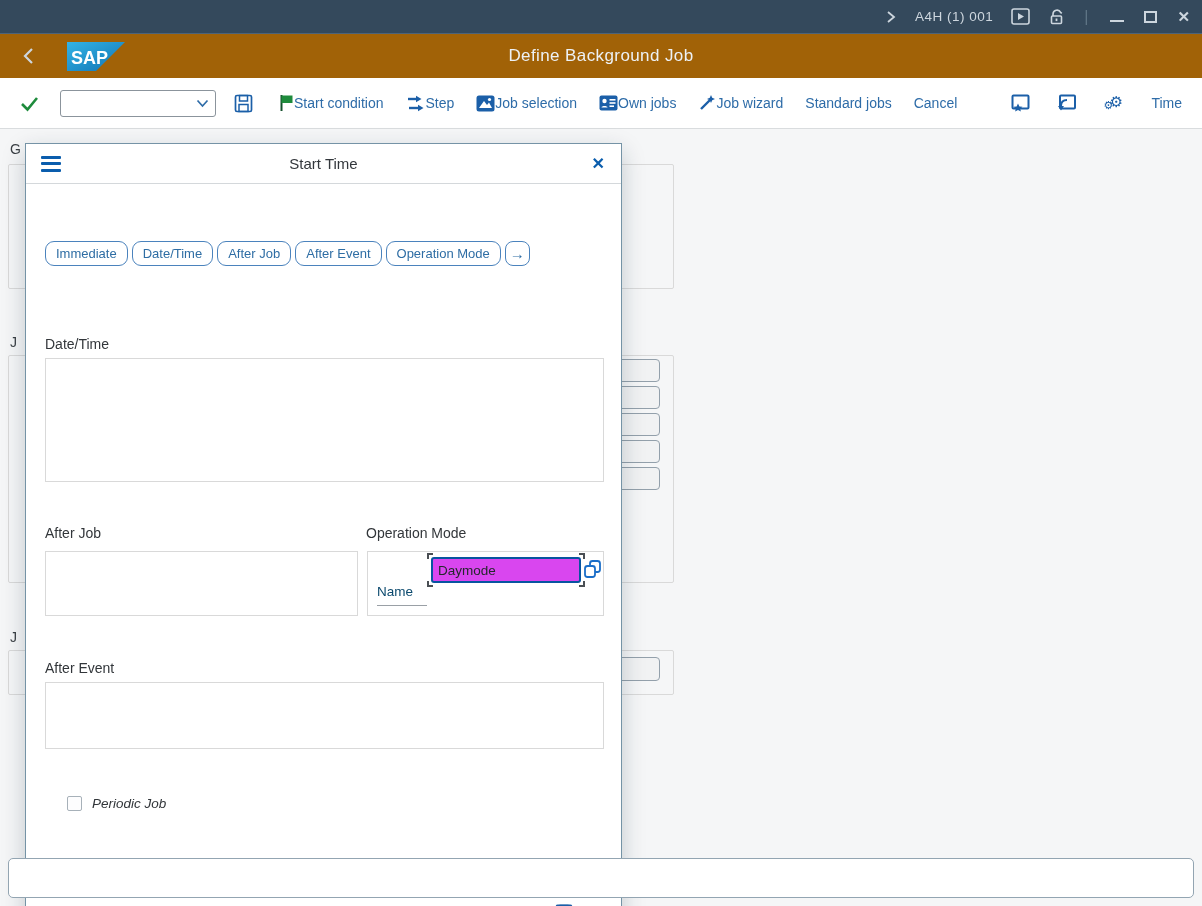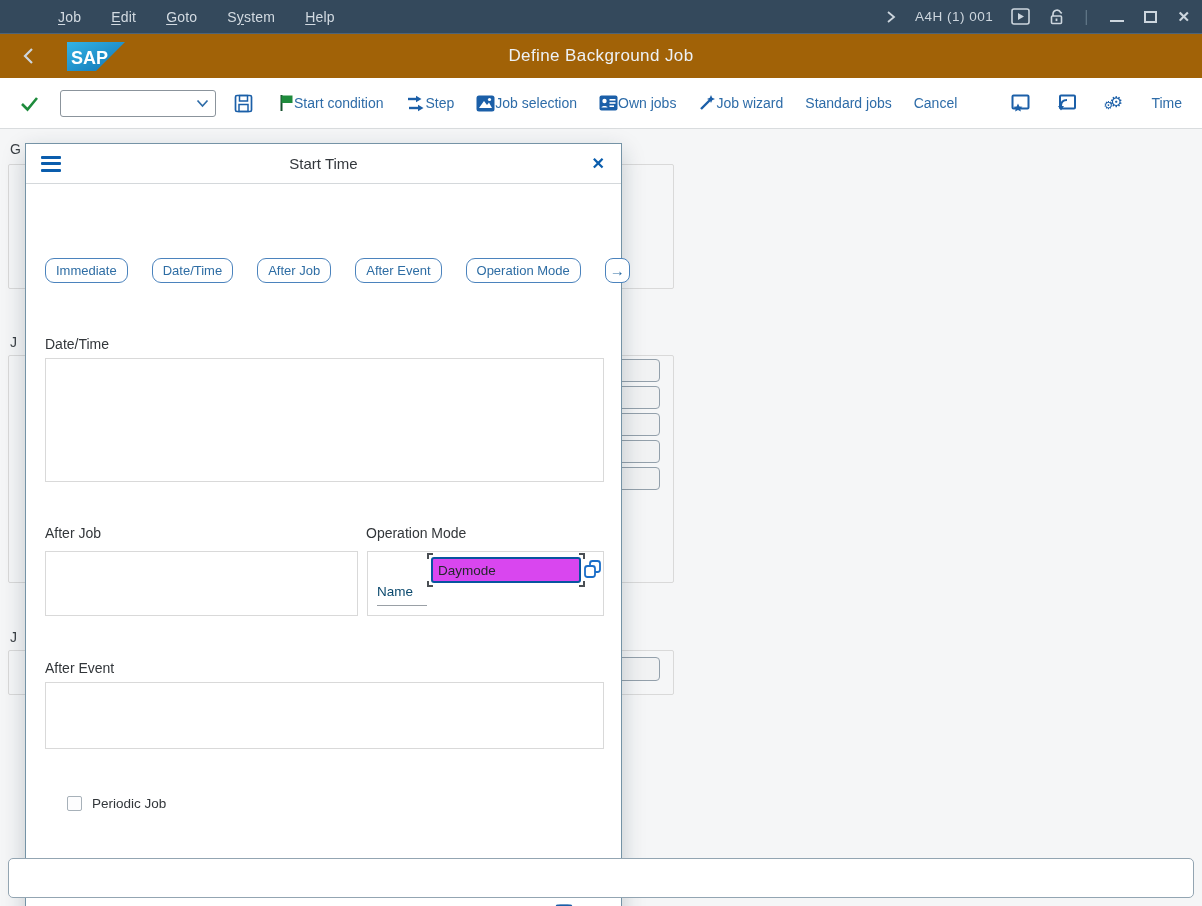--- a/index.html
+++ b/index.html
@@ -53,39 +53,39 @@
   
   .dialog { position:absolute; left:25px; top:143px; width:597px; height:788px; background:#fff;
             border:1px solid #7593a6; box-shadow:0 8px 22px rgba(20,40,60,.22); }
   .dlg-header { position:absolute; top:0; left:0; right:0; height:40px; border-bottom:1px solid #d4d8db;
                 display:flex; align-items:center; }
   .dlg-burger { width:20px; display:flex; flex-direction:column; gap:3.5px; margin-left:15px; cursor:pointer; }
   .dlg-burger i { display:block; height:3px; background:#0a5dad; border-radius:1px; }
   .dlg-title { position:absolute; left:0; right:0; text-align:center; font-size:15px; color:#33373c; pointer-events:none; }
   .dlg-close { margin-left:auto; margin-right:16px; color:#0a5dad; font-size:16px; font-weight:bold; cursor:pointer; }
   .dlg-body { position:absolute; top:40px; left:0; right:0; bottom:35px; }
-  .tab-row { position:absolute; left:19px; top:74px; display:flex; align-items:center; gap:24px; }
+  .tab-row { position:absolute; left:19px; top:57px; display:flex; align-items:center; gap:4px; }
   .tab-btn { height:25px; padding:0 10px; border:1px solid #4b83bd; border-radius:9px; background:#fff;
              color:#2e6da4; font-size:13px; display:flex; align-items:center; cursor:pointer; white-space:nowrap; }
   .tab-arrow { width:25px; height:25px; padding:0; justify-content:center; font-size:15px; border-radius:8px; }
   .sec-label { position:absolute; font-size:14px; color:#32363a; }
   .sec-box { position:absolute; border:1px solid #d9d9d9; background:#fff; }
   .name-row { position:absolute; left:9px; top:5px; display:flex; align-items:flex-start; }
   .name-lbl { width:50px; height:26px; line-height:24px; color:#0c4a6e; font-size:13.5px;
               border-bottom:1px solid #9aa0a6;margin-top:23px; }
   .om-input-wrap { position:relative; margin-left:4px; }
   .om-input { width:150px; height:26px; border:2px solid #0854a0; border-radius:3px; font-size:13.5px;
               padding:0 5px; color:#24282c; outline:none; background:#d946ef; }
   .vh-icon { margin-left:2px; margin-top:1px; cursor:pointer; }
   .cmark { position:absolute; width:6px; height:6px; }
   .cm-tl { left:-4px; top:-4px;   border-left:2px solid #4a4f54; border-top:2px solid #4a4f54; }
   .cm-bl { left:-4px; bottom:-4px; border-left:2px solid #4a4f54; border-bottom:2px solid #4a4f54; }
   .cm-tr { right:-4px; top:-4px;   border-right:2px solid #4a4f54; border-top:2px solid #4a4f54; }
   .cm-br { right:-4px; bottom:-4px; border-right:2px solid #4a4f54; border-bottom:2px solid #4a4f54; }
-  .chk-row { position:absolute; left:41px; top:612px; display:flex; align-items:center; gap:10px; }
+  .chk-row { position:absolute; left:41px; top:612px; display:flex; align-items:center; gap:10px;font-style:italic; }
   .chk-box { width:15px; height:15px; border:1px solid #a7b1b9; border-radius:2px; background:#fdfdfe; cursor:pointer; }
   .chk-lbl { font-size:13.5px; color:#32363a; }
   .dlg-footer { position:absolute; left:0; right:0; bottom:0; height:35px; border-top:1px solid #cdd3d8;
                 display:flex; align-items:center; justify-content:flex-end; gap:18px; padding-right:16px; }
   .ftr-check { display:flex; align-items:center; gap:6px; color:#2e6da4; font-size:13.5px; cursor:pointer; }
   .ftr-x { color:#c01515; font-size:17px; font-weight:bold; cursor:pointer; }
 
   
   .statusbar { position:absolute; left:8px; top:858px; width:1186px; height:40px; background:#fff;
                border:1px solid #93a5b2; border-radius:5px; font-size:13px; color:#32363a;
@@ -95,27 +95,20 @@
 <body>
 
 <div class="app">
 
   <div class="menubar">
     <span class="hamburger icon-btn">
         <i></i>
         <i></i>
         <i></i>
       </span>
-    <nav id="menu-items" style="display:flex;">
-        <span class="menu-item"><u>J</u>ob</span>
-        <span class="menu-item"><u>E</u>dit</span>
-        <span class="menu-item"><u>G</u>oto</span>
-        <span class="menu-item">S<u>y</u>stem</span>
-        <span class="menu-item"><u>H</u>elp</span>
-      </nav>
     <div class="mb-right">
       <span class="icon-btn">
         <svg width="12" height="14" viewBox="0 0 12 14">
             <polyline points="3,2 9,7 3,12" fill="none" stroke="#cdd6de" stroke-width="1.8"></polyline>
           </svg>
       </span>
       <span class="sysinfo">A4H (1) 001</span>
       <span class="icon-btn">
         <svg width="19" height="17" viewBox="0 0 19 17">
             <rect x="1" y="1" width="17" height="15" rx="2" fill="none" stroke="#cdd6de" stroke-width="1.6"></rect>

